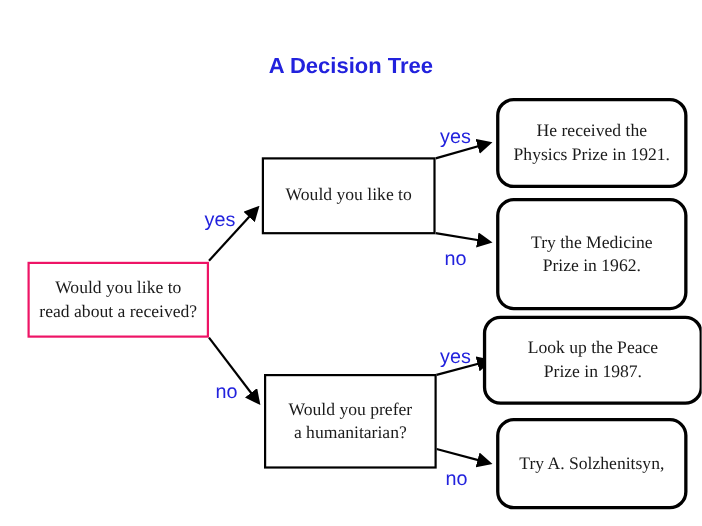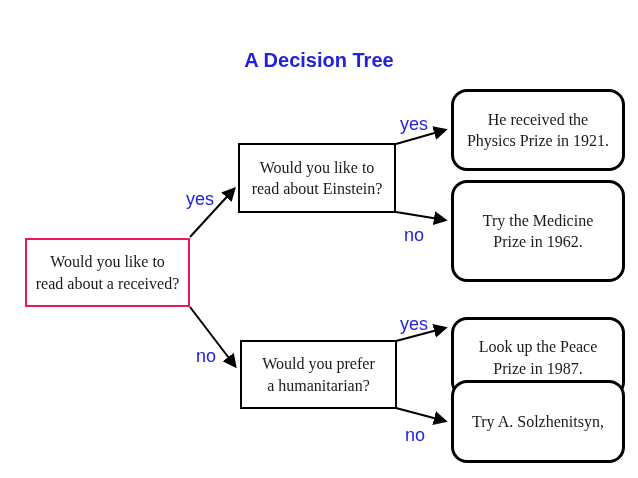--- a/index.html
+++ b/index.html
@@ -51,24 +51,24 @@
   }
   .root {
     border: 2.5px solid var(--accent-pink, #ee1466);
   }
   .leaf {
     border: 3px solid #000000;
     border-radius: 16px;
   }
   #node-root        { left: 25px;  top: 238px; width: 165px; height: 69px; }
   #node-einstein    { left: 238px; top: 143px; width: 158px; height: 70px; }
-  #node-humanitarian{ left: 240px; top: 340px; width: 157px; height: 69px; text-align: right; }
+  #node-humanitarian{ left: 240px; top: 340px; width: 157px; height: 86px; text-align: right; }
   #leaf-physics     { left: 451px; top: 89px;  width: 174px; height: 82px; }
   #leaf-medicine    { left: 451px; top: 180px; width: 174px; height: 102px; }
-  #leaf-peace       { left: 451px; top: 287px; width: 174px; height: 81px; margin-top: 30px; }
+  #leaf-peace       { left: 439px; top: 287px; width: 200px; height: 81px; }
   #leaf-literature  { left: 451px; top: 380px; width: 174px; height: 83px; }
   .edge-label {
     position: absolute;
     font-family: "Liberation Sans", sans-serif;
     font-size: 18px;
     line-height: 1;
     color: var(--accent-blue, #2222dd);
     text-align: center;
   }
   #label-root-yes        { left: 186px; top: 190px; }
@@ -99,21 +99,20 @@
     <line x1="396" y1="408" x2="445" y2="421" stroke="#000000" stroke-width="2" marker-end="url(#arrow)"></line>
   </svg>
 
   <div id="node-root" class="node root">
     <span>Would you like to</span>
     <span>read about a received?</span>
   </div>
 
   <div id="node-einstein" class="node decision">
     <span>Would you like to</span>
-    <span>read about Einstein?</span>
   </div>
 
   <div id="node-humanitarian" class="node decision">
     <span>Would you prefer</span>
     <span>a humanitarian?</span>
   </div>
 
   <div id="leaf-physics" class="node leaf">
     <span>He received the</span>
     <span>Physics Prize in 1921.</span>

